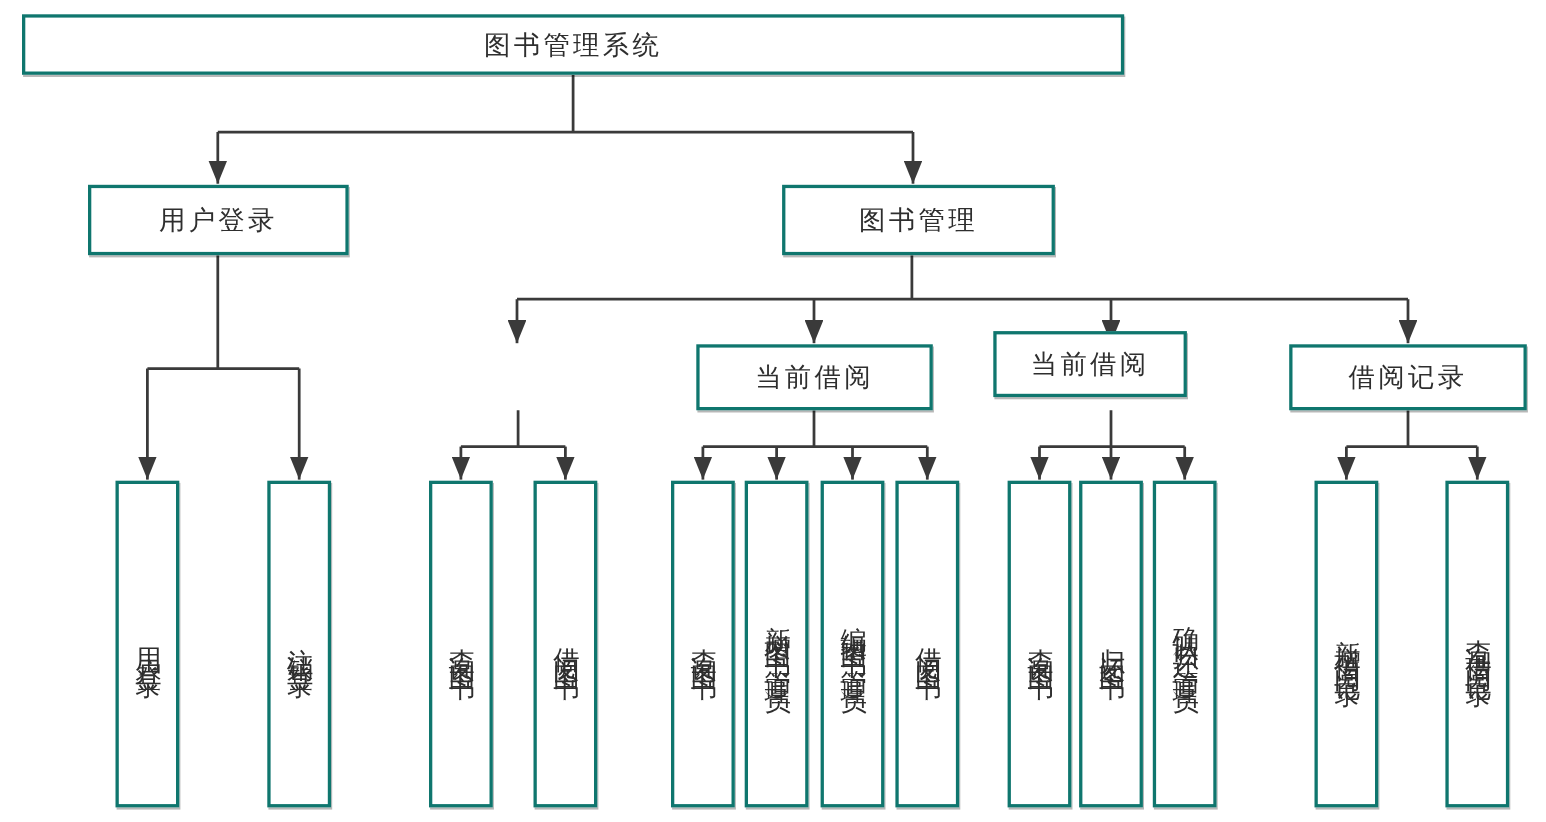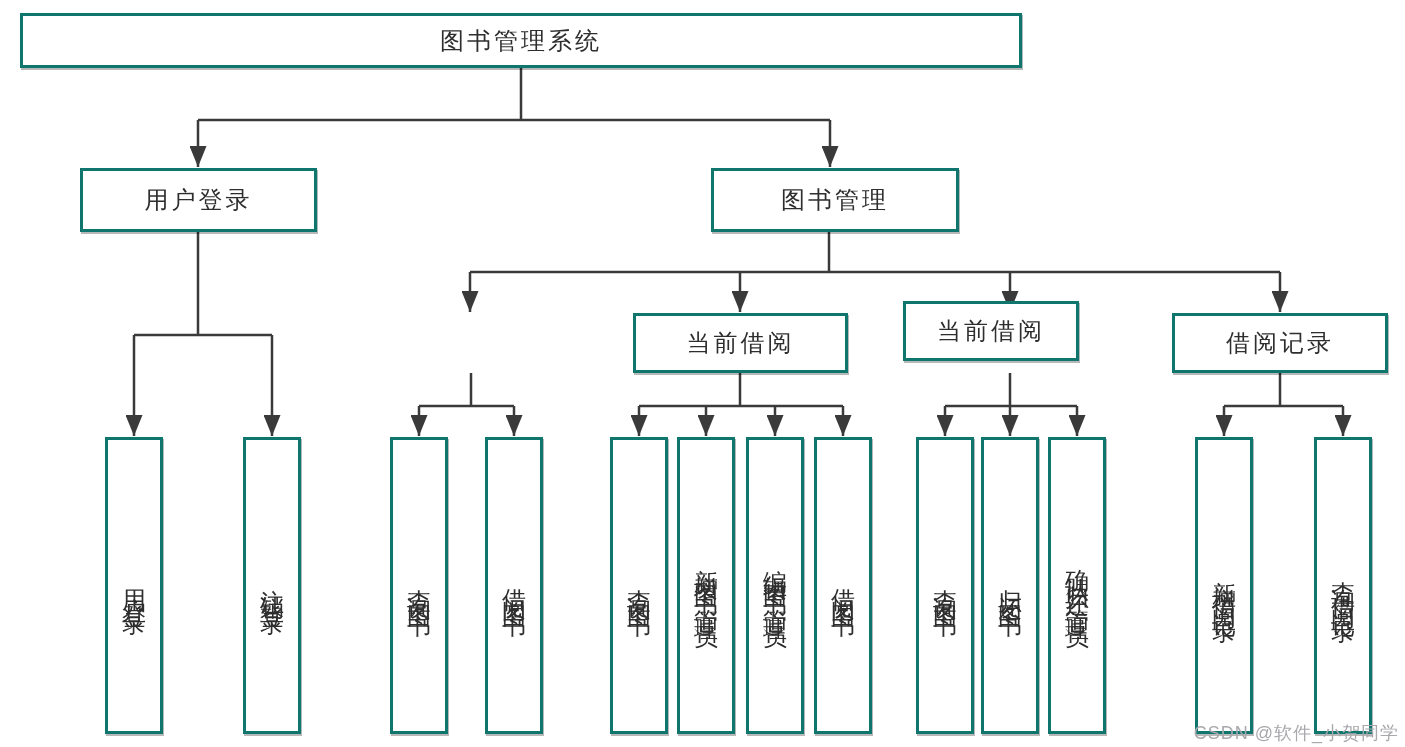--- a/index.html
+++ b/index.html
@@ -180,15 +180,14 @@
     <span class="vlabel">确认归还（管理员）</span>
   </div>
 
   <div class="node leaf x-e1">
     <span class="vlabel">新增借阅记录</span>
   </div>
   <div class="node leaf x-e2">
     <span class="vlabel">查询借阅记录</span>
   </div>
 
-  <div class="watermark">CSDN @软件_小贺同学</div>
 
 </div>
 
 </body></html>

